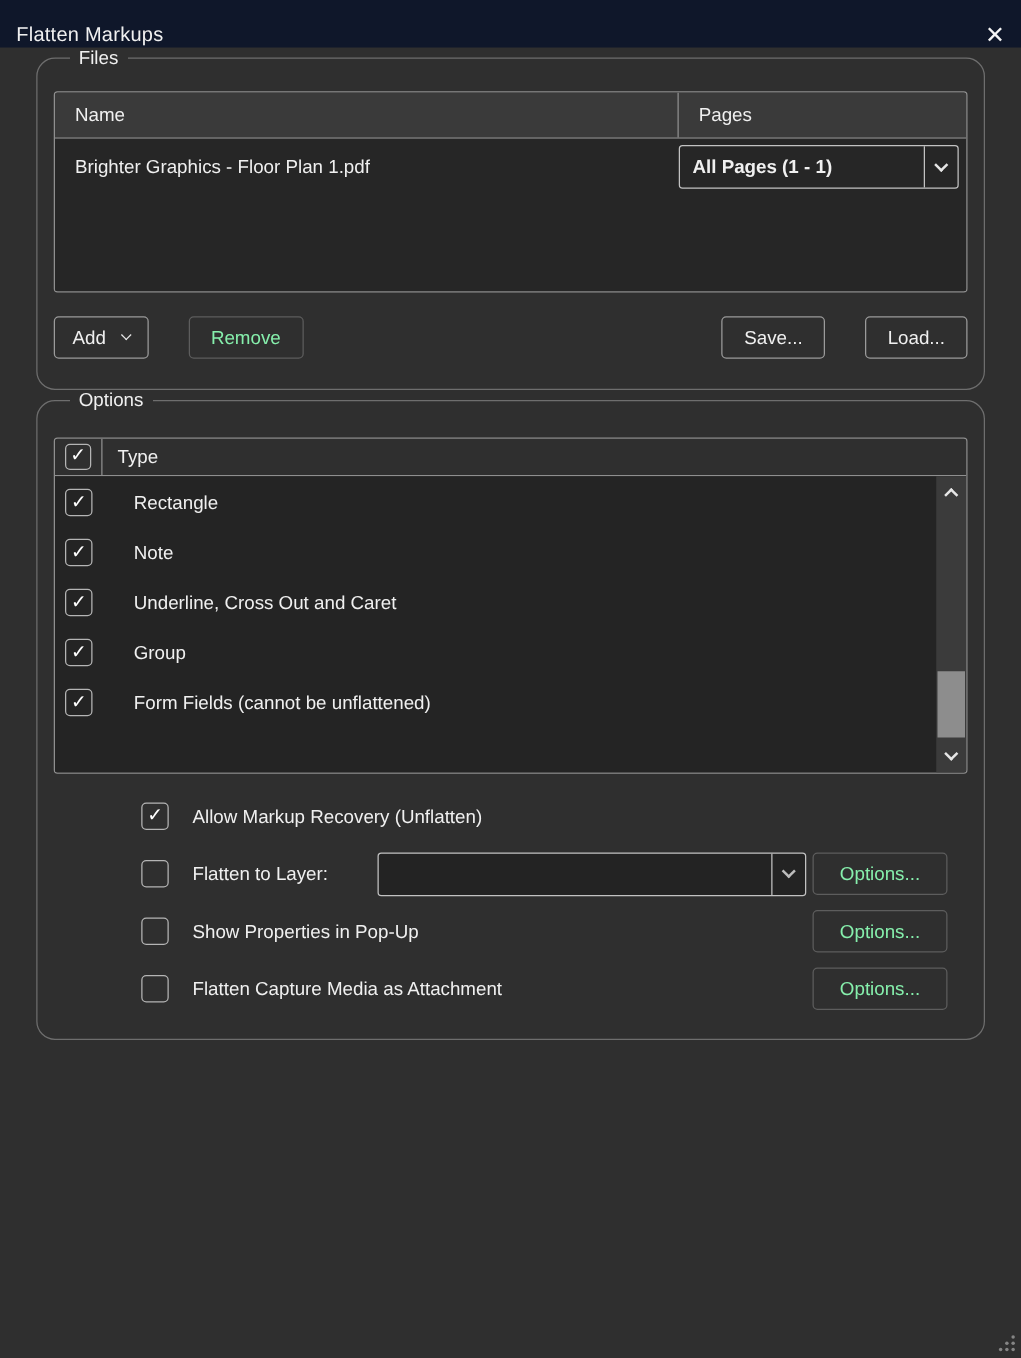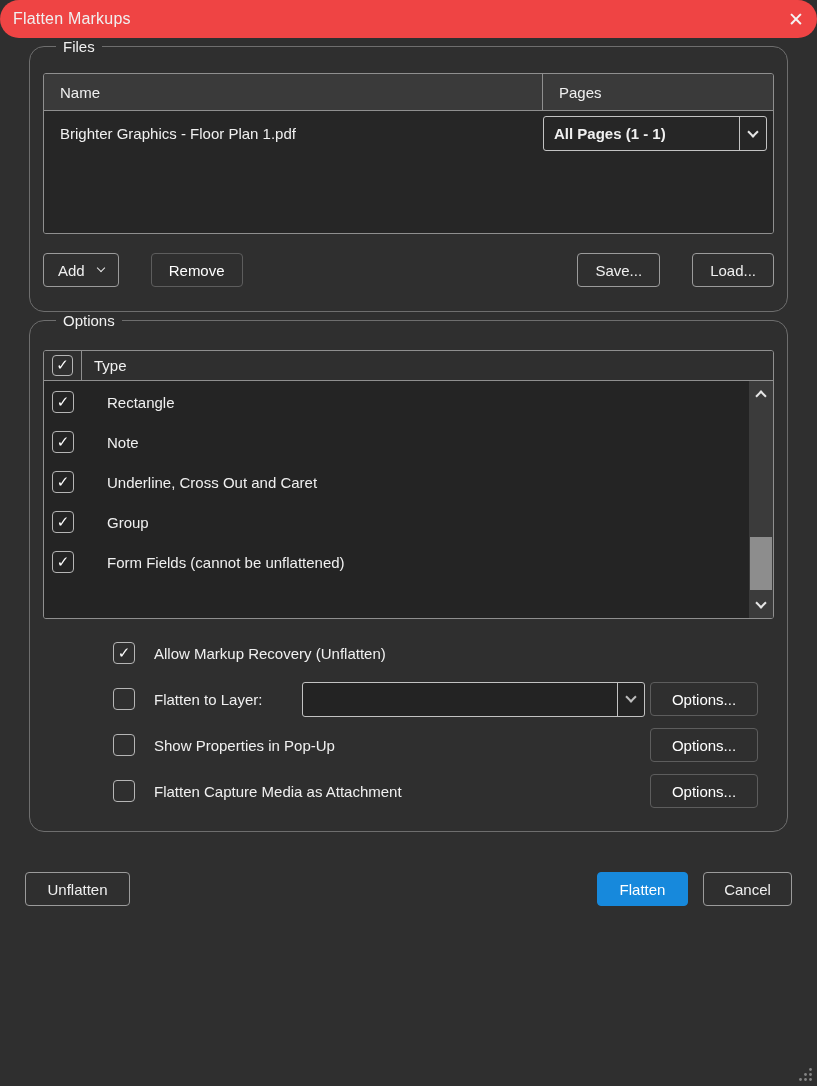--- a/index.html
+++ b/index.html
@@ -8,24 +8,23 @@
     background: #2f2f2f;
     color: #f0f0f0;
     font-family: "Liberation Sans", sans-serif;
     font-size: 15px;
     position: relative;
     overflow: hidden;
     cursor: default;
   }
   
   .titlebar {
-    height: 38px; background: #ef4444;
-    display: flex; align-items: center; justify-content: space-between;
+    height: 38px; background: #0f172a;
+    display: flex; align-items: flex-end; justify-content: space-between;
     padding: 0 13px;
-    border-radius: 19px;
   }
   .titlebar .title { font-size: 16px; letter-spacing: .2px; }
   .close-btn { font-size: 19px; font-weight: 300; color: #f5f5f5; cursor: pointer; line-height: 1; }
 
   
   fieldset.group {
     border: 1px solid #6e6e6e; border-radius: 15px;
     margin: 0 29px; padding: 9px 13px 0;
   }
   legend { padding: 0 7px; margin-left: 13px; color: #f0f0f0; }
@@ -50,21 +49,21 @@
   .combo-val { flex: 1; display: flex; align-items: center; padding-left: 10px; overflow: hidden; }
   .combo-btn { width: 27px; border-left: 1px solid #c2c2c2; display: flex; align-items: center; justify-content: center; }
 
   
   .btn {
     height: 34px; background: transparent;
     border: 1px solid #9b9b9b; border-radius: 4px;
     color: #f0f0f0; font-size: 15px; font-family: inherit;
     padding: 0 17px; cursor: pointer; display: inline-flex; align-items: center; justify-content: center;
   }
-  .btn.disabled { color: #ffffff; border-color: #5d5d5d; }
+  .btn.disabled { color: #86efac; border-color: #5d5d5d; }
   .btn.primary { background: #1789dc; border-color: #1789dc; color: #fff; }
   .file-btns { display: flex; gap: 32px; margin: 19px 0 24px; }
   .add-btn { gap: 13px; padding: 0 14px; }
   .spacer { flex: 1; }
 
   
   .chev { display: inline-block; width: 8px; height: 8px;
     border-right: 2px solid #e6e6e6; border-bottom: 2px solid #e6e6e6;
     transform: rotate(45deg); margin-top: -4px; }
   .chev.up { transform: rotate(-135deg); margin-top: 4px; }
@@ -247,26 +246,20 @@
       </div>
 
       <div class="opt-row">
         <span class="cb"></span>
         <span class="opt-label">Flatten Capture Media as Attachment</span>
         <button class="btn disabled options-btn">Options...</button>
       </div>
     </div>
   </fieldset>
 
-  <div class="footer">
-    <button class="btn btn-unflatten">Unflatten</button>
-    <span class="spacer"></span>
-    <button class="btn primary btn-flatten">Flatten</button>
-    <button class="btn btn-cancel">Cancel</button>
-  </div>
 
   <svg class="resize-grip" width="18" height="18">
     <circle cx="14.5" cy="4.5" r="1.4" fill="#858585"></circle>
     <circle cx="9.5" cy="9.5" r="1.4" fill="#858585"></circle>
     <circle cx="14.5" cy="9.5" r="1.4" fill="#858585"></circle>
     <circle cx="4.5" cy="14.5" r="1.4" fill="#858585"></circle>
     <circle cx="9.5" cy="14.5" r="1.4" fill="#858585"></circle>
     <circle cx="14.5" cy="14.5" r="1.4" fill="#858585"></circle>
   </svg>
 

